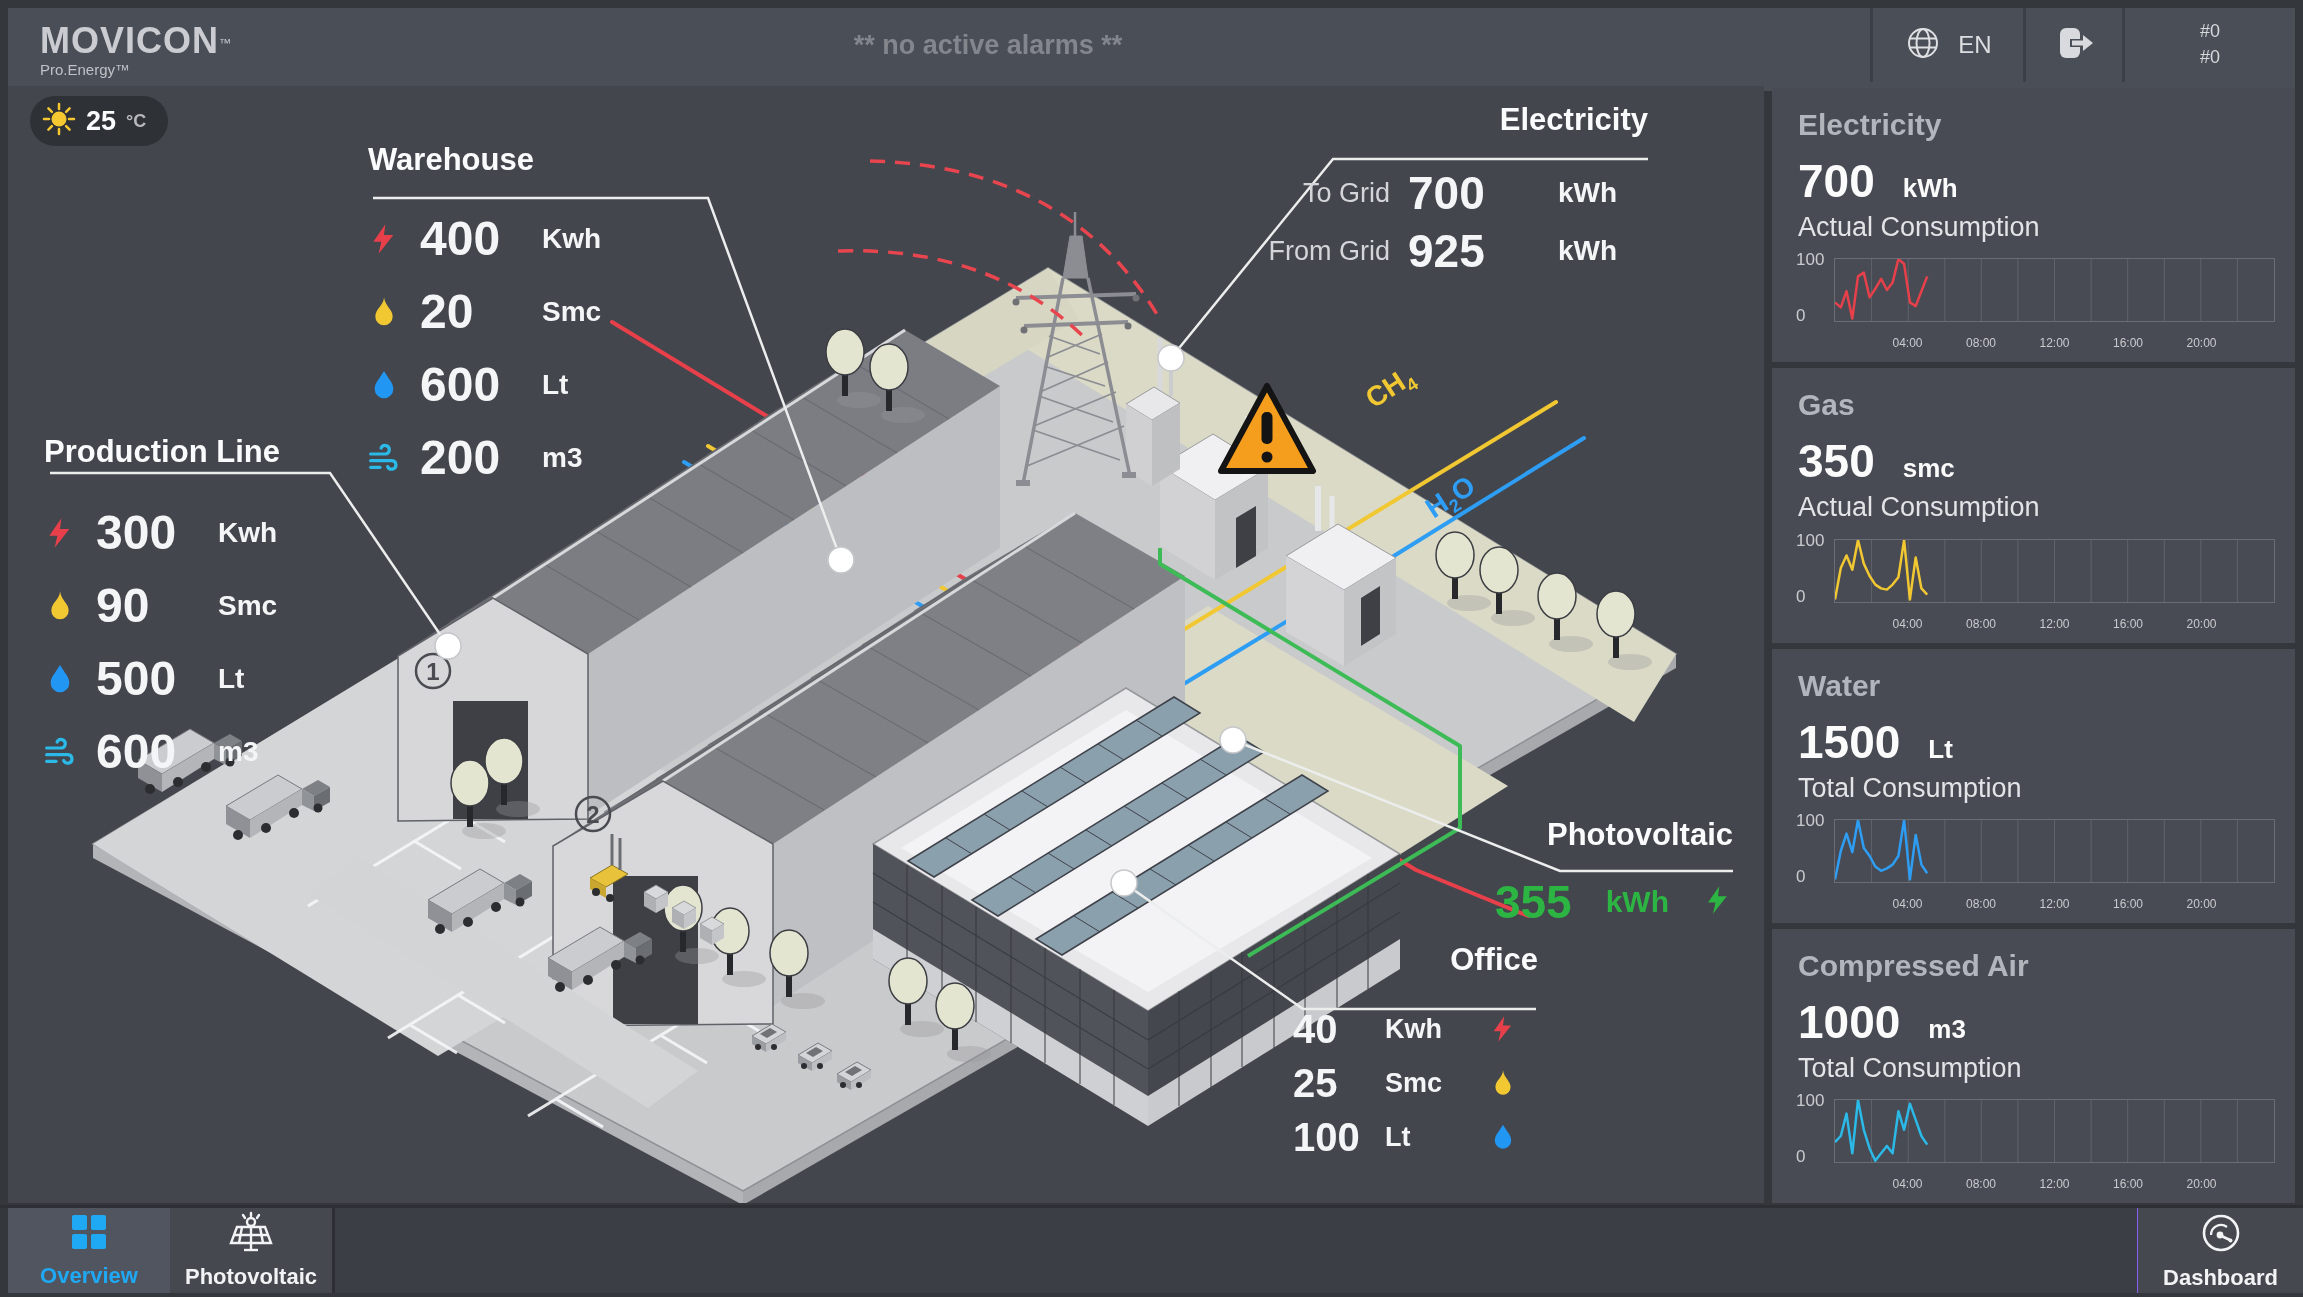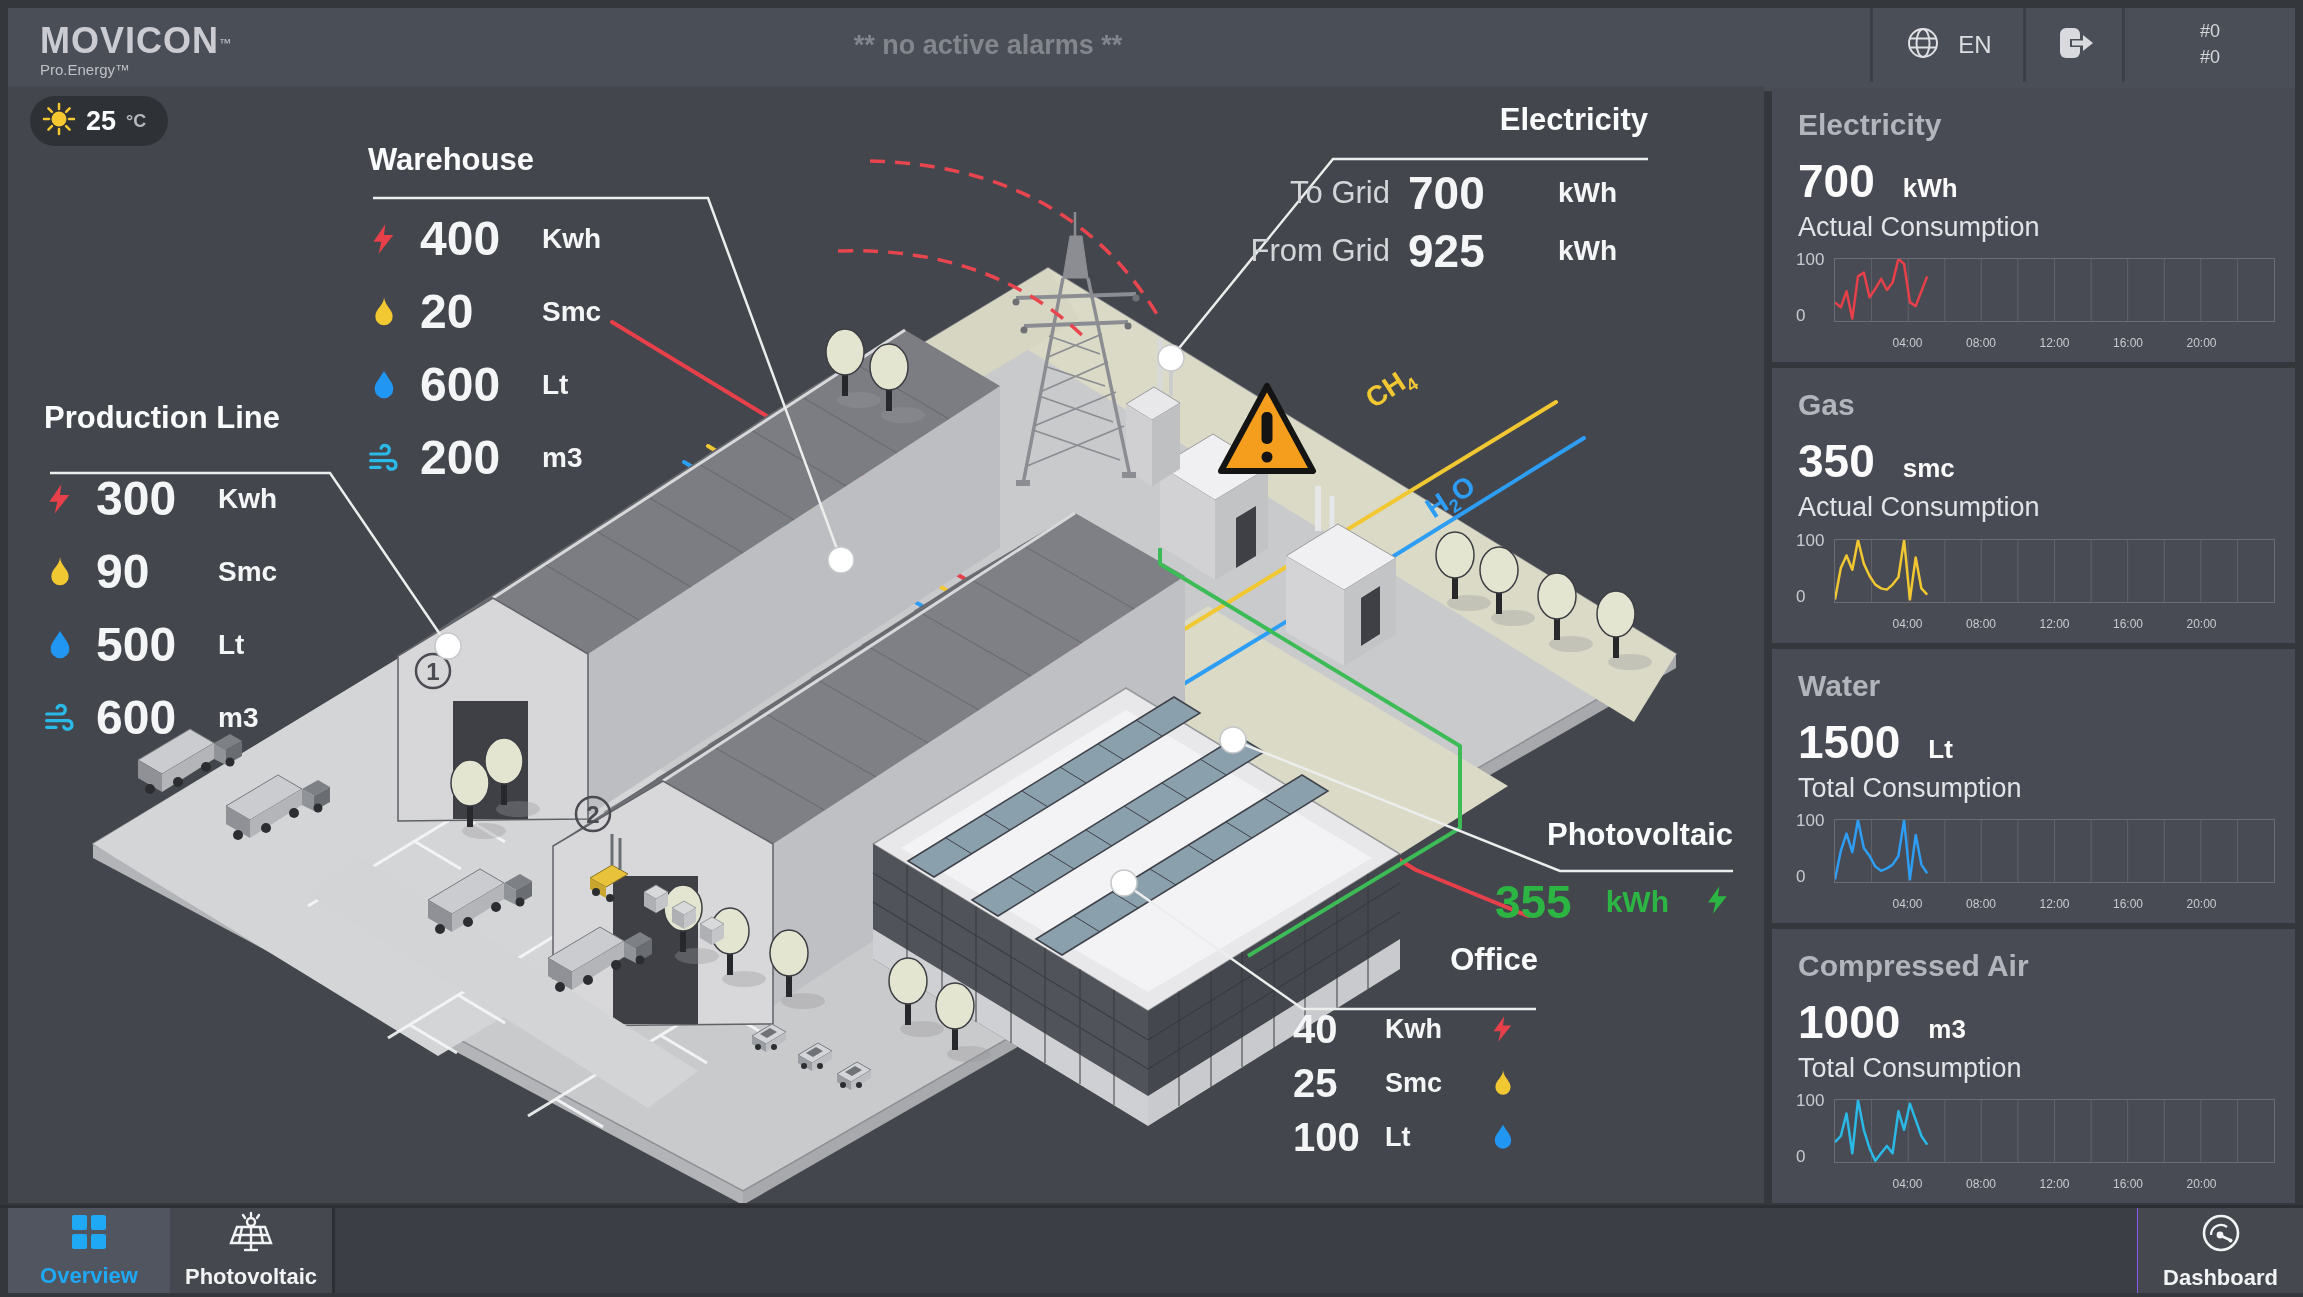--- a/index.html
+++ b/index.html
@@ -34,26 +34,26 @@
   
   .callout{position:absolute;color:#f4f5f6;}
   .callout .c-title{font-size:31px;font-weight:bold;color:#fafbfc;}
   .rows{display:flex;flex-direction:column;}
   .m-row{display:grid;grid-template-columns:44px 130px auto;align-items:center;height:73px;}
   .m-row .ico{width:32px;height:32px;}
   .m-row .v{font-size:48px;font-weight:bold;margin-left:8px;}
   .m-row .u{font-size:28px;font-weight:bold;}
   .co-warehouse{left:360px;top:56px;width:340px;}
   .co-warehouse .rows{margin-top:24px;}
-  .co-production{left:36px;top:314px;width:340px;}
+  .co-production{left:36px;top:348px;width:340px;}
   .co-production .rows{margin-top:26px;}
 
   .co-electricity{left:1240px;top:16px;width:400px;text-align:right;}
   .grid-row{display:grid;grid-template-columns:160px 140px 100px;align-items:center;height:52px;margin-top:6px;}
-  .grid-row .lbl{font-size:31px;color:#d3d5d9;text-align:right;padding-right:18px;}
+  .grid-row .lbl{font-size:27px;color:#d3d5d9;text-align:right;padding-right:18px;}
   .grid-row .v{font-size:46px;font-weight:bold;text-align:left;}
   .grid-row .u{font-size:28px;font-weight:bold;text-align:left;padding-left:10px;}
   .co-electricity .rows{margin-top:22px;}
 
   .co-pv{left:1390px;top:731px;width:335px;text-align:right;}
   .pv-row{display:flex;justify-content:flex-end;align-items:center;gap:34px;margin-top:22px;}
   .pv-row .v{font-size:46px;font-weight:bold;color:#2db543;}
   .pv-row .u{font-size:30px;font-weight:bold;color:#2db543;}
 
   .co-office{left:1285px;top:856px;width:245px;}

